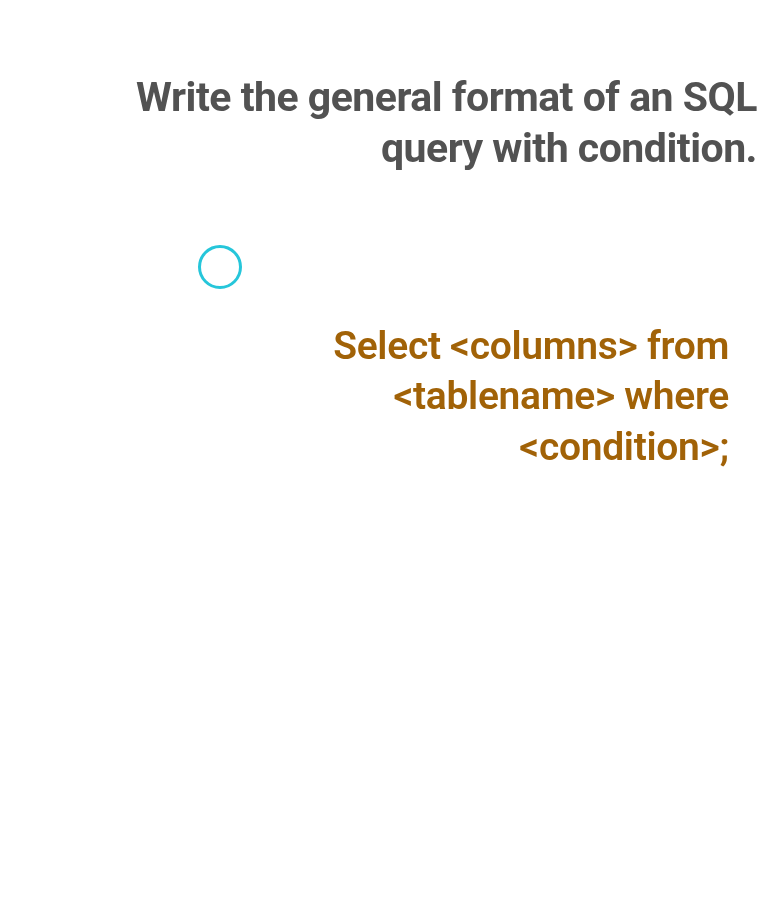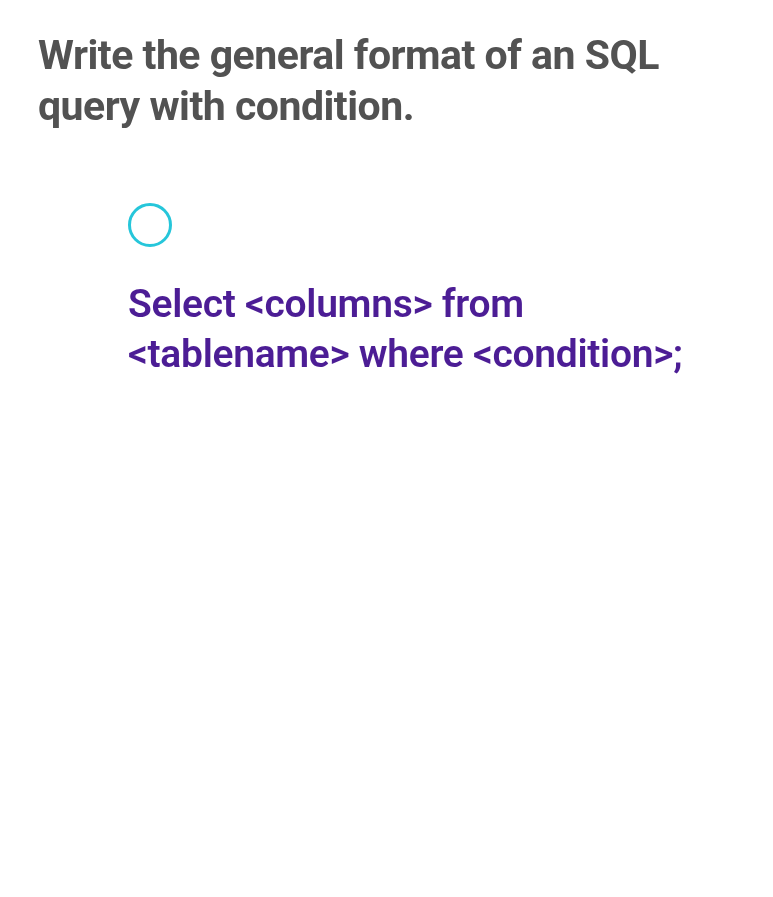--- a/index.html
+++ b/index.html
@@ -1,18 +1,19 @@
 <!DOCTYPE html>
 <html><head>
   <meta charset="utf-8">
   <style>
     * {
-      margin: 0;
+      margin: 14px;
       padding: 0;
       box-sizing: border-box;
+      text-align: right;
     }
     body {
       font-family: -apple-system, BlinkMacSystemFont, "Segoe UI", Roboto, Helvetica, Arial, sans-serif;
       background: #ffffff;
       width: 773px;
       height: 897px;
       padding: 30px 30px 30px 38px;
     }
     .question-title {
       font-size: 41px;
@@ -34,21 +35,21 @@
       border: 3px solid #26c6da;
       border-radius: 50%;
       display: block;
       margin-bottom: 32px;
       cursor: pointer;
       background: transparent;
     }
     .option-text {
       font-size: 39px;
       font-weight: 600;
-      color: #4c1d95;
+      color: #a16207;
       line-height: 1.3;
       letter-spacing: -0.3px;
     }
   </style>
 </head>
 <body>
 
 <h1 class="question-title">Write the general format of an SQL query with condition.</h1>
 
 <div class="options-container">

